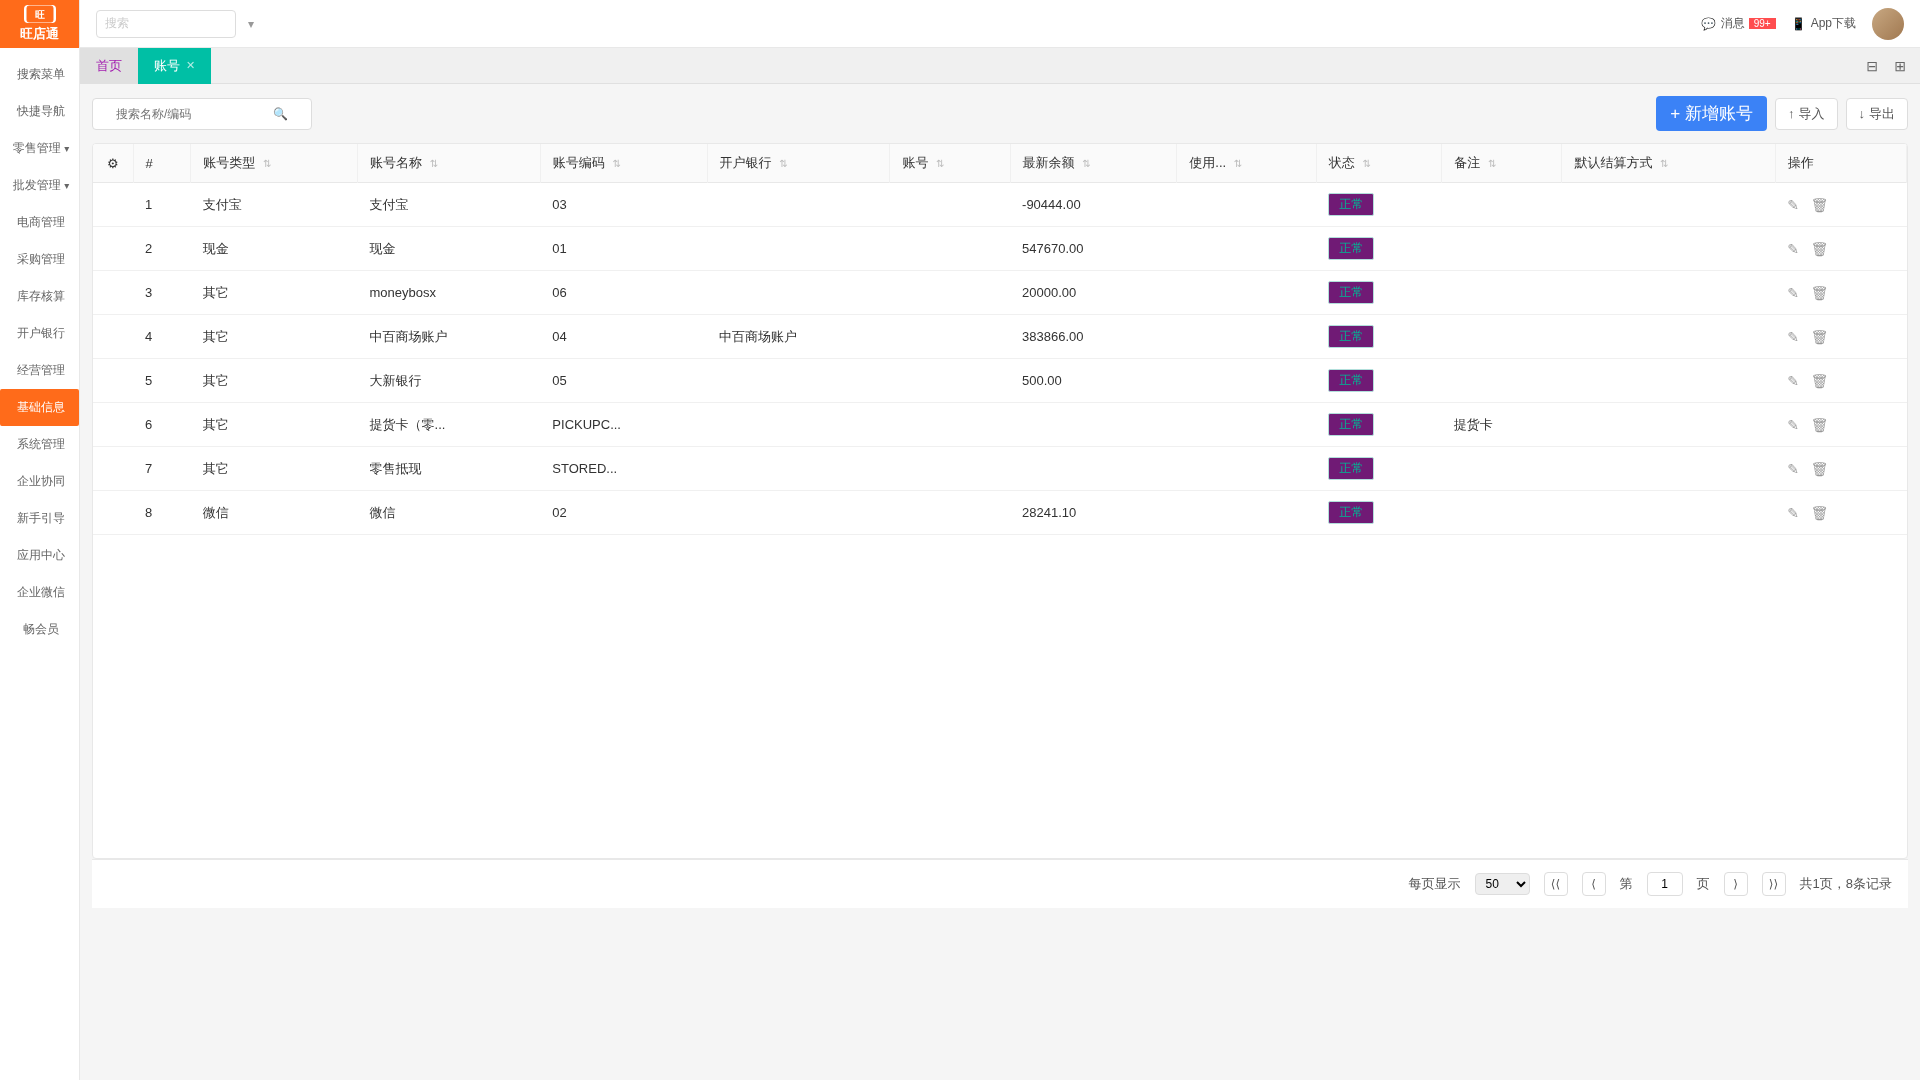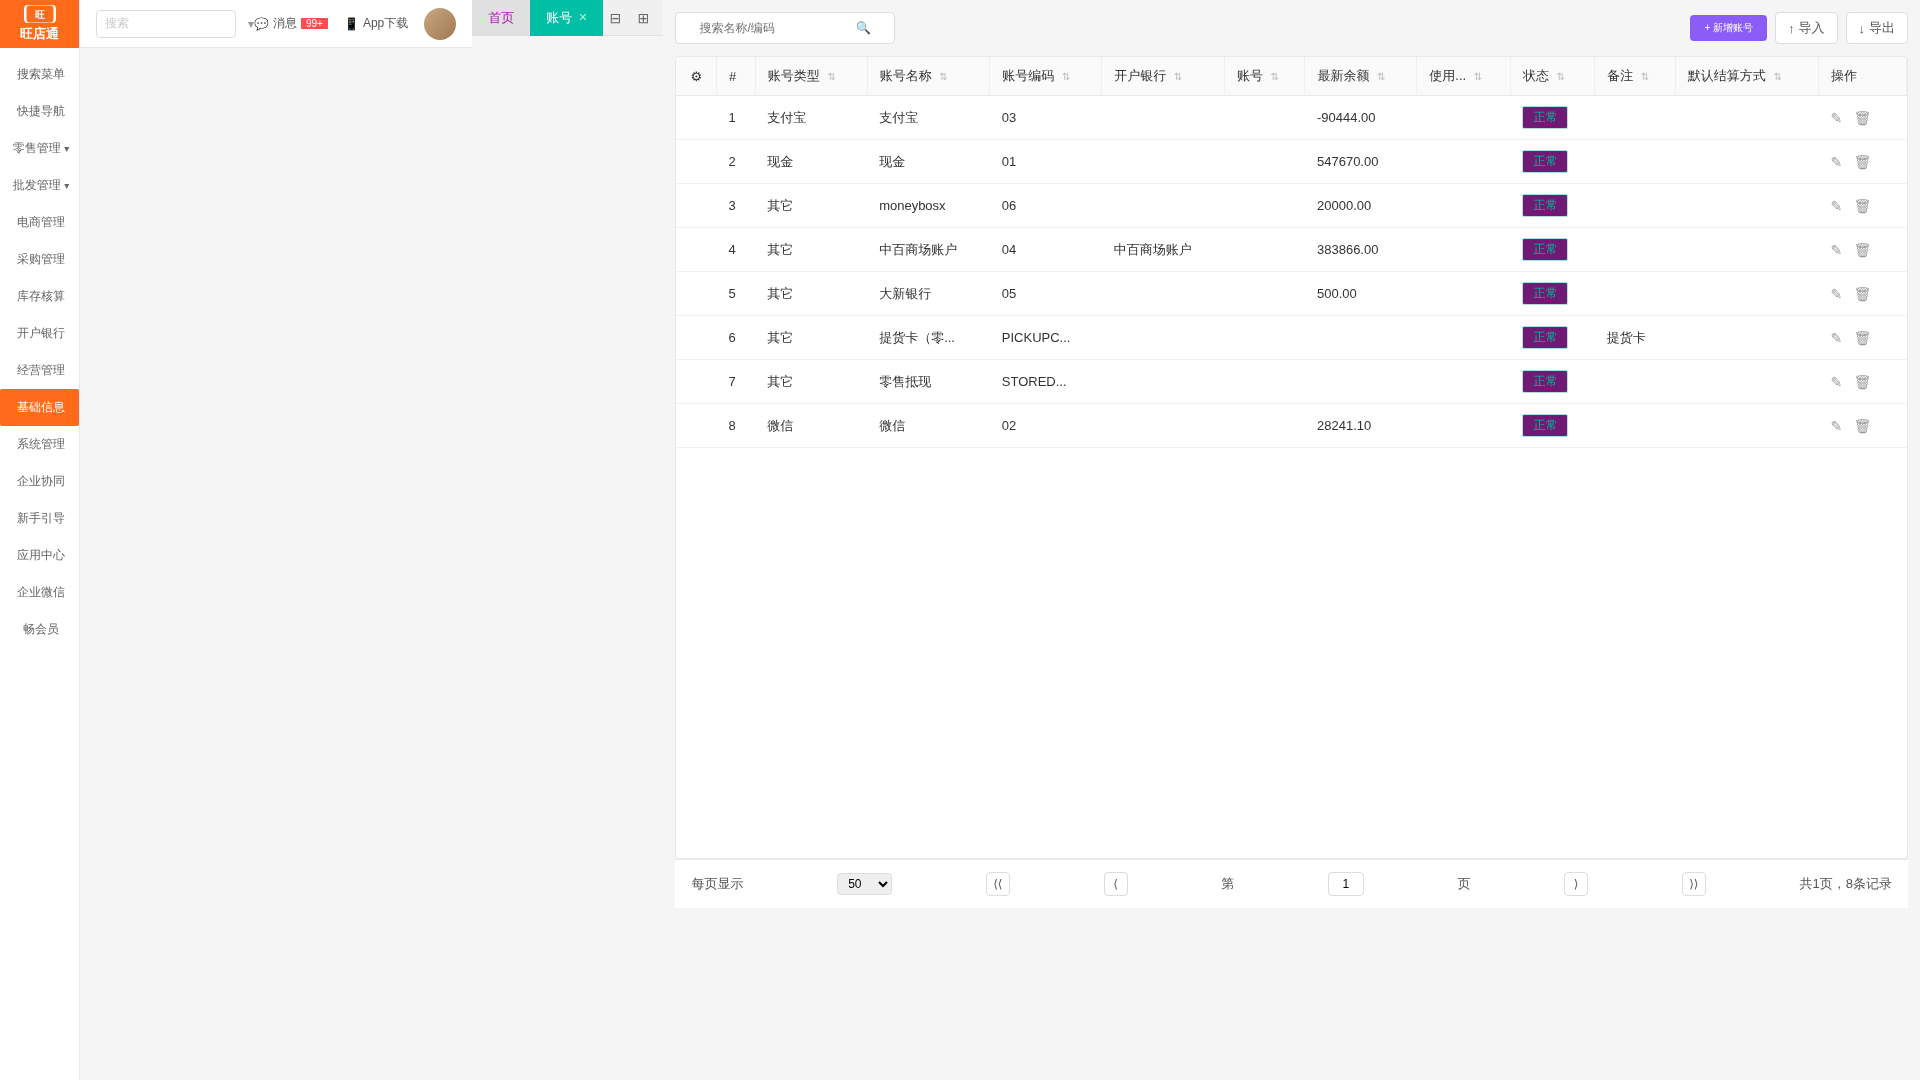--- a/index.html
+++ b/index.html
@@ -60,21 +60,21 @@
       color: #666;
       font-size: 12px;
       border-left: 3px solid transparent;
     }
     .sidebar-item.active { background: #ff6b1a; color: #fff; border-left: 3px solid #ff6b1a; border-radius: 2px; }
 
     
     .main {
       flex: 1;
       display: flex;
-      flex-direction: row;
+      flex-direction: column;
       height: 920px;
       overflow: hidden;
     }
 
     
     .top-header {
       height: 48px;
       background: #fff;
       display: flex;
       align-items: center;
@@ -215,26 +215,26 @@
       font-size: 12px;
       color: #999;
       width: 100%;
     }
     .toolbar-right {
       display: flex;
       align-items: center;
       gap: 8px;
     }
     .btn-primary {
-      background: #8b5cf6;
+      background: #3b82f6;
       color: #fff;
       border: none;
       border-radius: 4px;
       padding: 6px 14px;
-      font-size: 10px;
+      font-size: 17px;
       cursor: pointer;
       display: flex;
       align-items: center;
       gap: 4px;
     }
     .btn-secondary {
       background: #fff;
       color: #555;
       border: 1px solid #ddd;
       border-radius: 4px;
@@ -300,23 +300,23 @@
     }
     .settings-col {
       width: 40px;
       text-align: center;
     }
 
     
     .pagination {
       display: flex;
       align-items: center;
-      justify-content: space-between;
+      justify-content: flex-end;
       padding: 12px 16px;
-      gap: 8px;
+      gap: 14px;
       font-size: 13px;
       color: #555;
       background: #fff;
       border-top: 1px solid #e8e8e8;
     }
     .page-select {
       border: 1px solid #ddd;
       border-radius: 4px;
       padding: 2px 6px;
       font-size: 12px;

